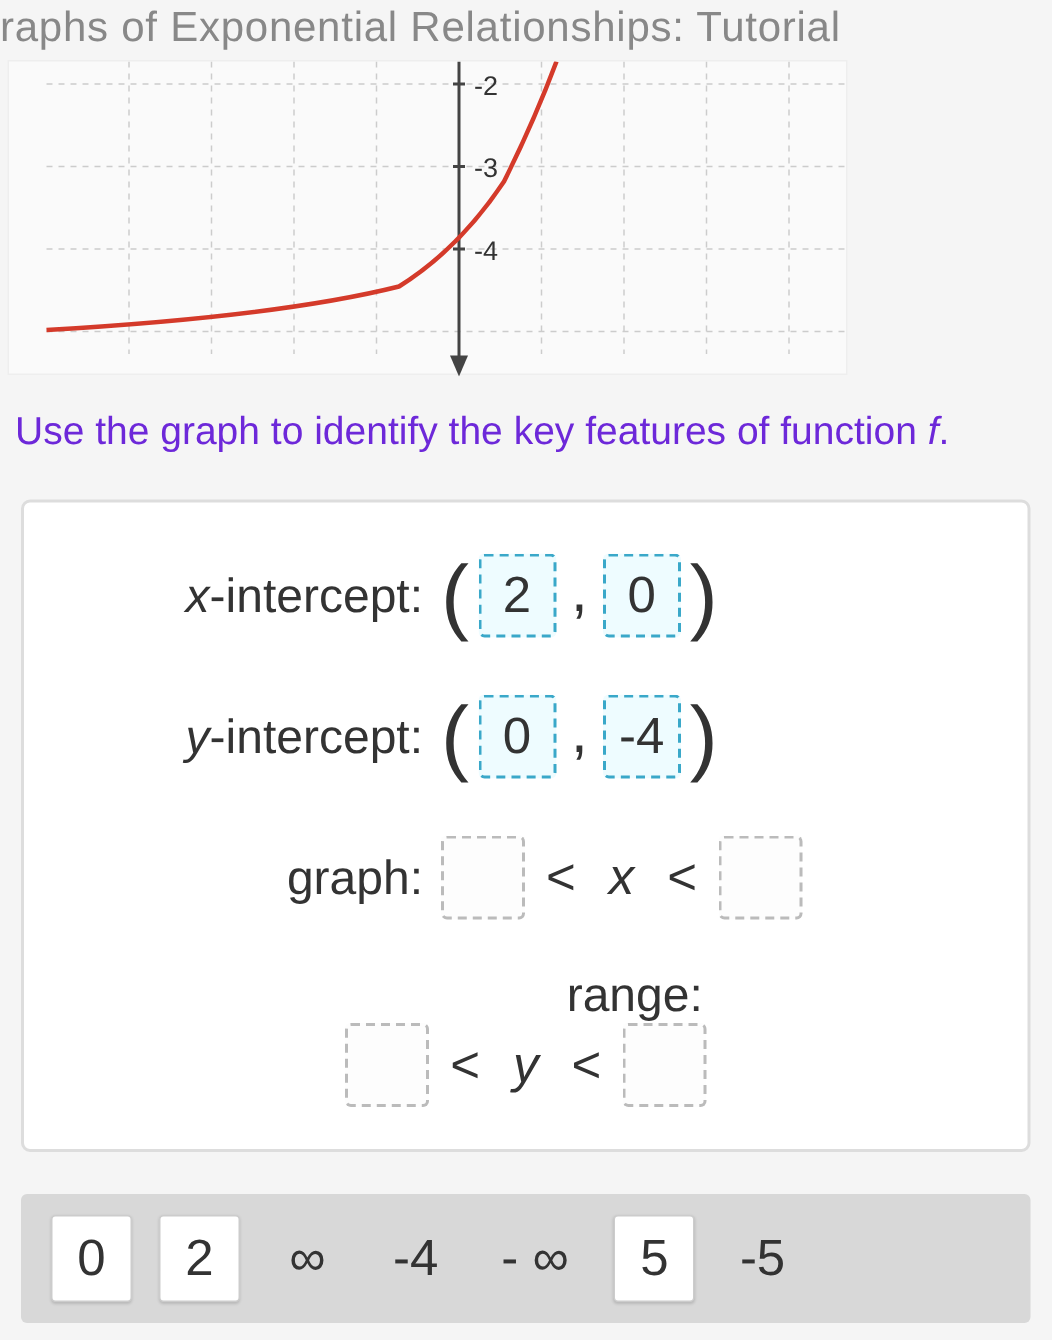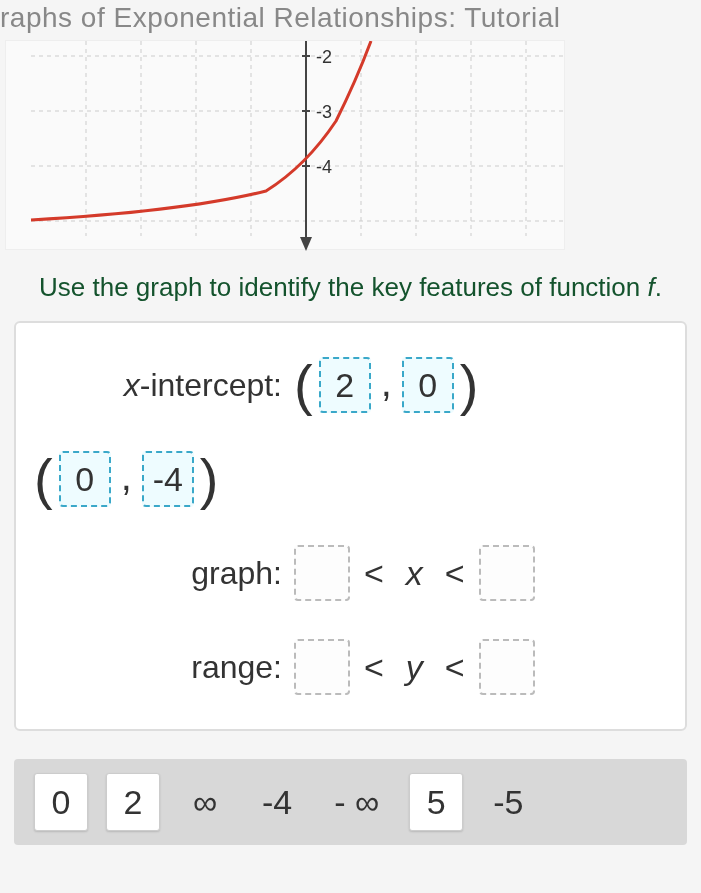--- a/index.html
+++ b/index.html
@@ -23,40 +23,39 @@
   margin-left: 5px;
   background: #fafafa;
   position: relative;
   border: 1px solid #eee;
 }
 .instructions {
   padding: 18px 10px 8px 10px;
 }
 .instructions p {
   font-size: 26px;
-  color: #14532d;
+  color: #6d28d9;
   line-height: 1.5;
   margin-bottom: 6px;
-  text-align: center;
 }
 .instructions .fn { font-style: italic; }
 .answer-panel {
-  margin: 0 14px 0 14px;
+  margin: 12px 14px 0 14px;
   border: 2px solid #ddd;
   border-radius: 6px;
   background: #fff;
   padding: 28px 18px 28px 18px;
 }
 .row {
   display: flex;
   align-items: center;
   margin-bottom: 26px;
   min-height: 68px;
 }
-.row:last-child { margin-bottom: 0; }
+.row:last-child { margin-bottom: 0; flex-direction: column; }
 .row-label {
   width: 260px;
   text-align: right;
   font-size: 32px;
   color: #333;
   padding-right: 12px;
 }
 .row-label .xy { font-style: italic; }
 .row-value {
   display: flex;
@@ -173,20 +172,23 @@
     <div class="row-value">
       <span class="paren">(</span>
       <span class="tile-slot">2</span>
       <span class="comma">,</span>
       <span class="tile-slot">0</span>
       <span class="paren">)</span>
     </div>
   </div>
 
   <div class="row">
+    <div class="row-label">
+      <span class="xy">y</span><span>-intercept:</span>
+    </div>
     <div class="row-value">
       <span class="paren">(</span>
       <span class="tile-slot">0</span>
       <span class="comma">,</span>
       <span class="tile-slot">-4</span>
       <span class="paren">)</span>
     </div>
   </div>
 
   <div class="row">

